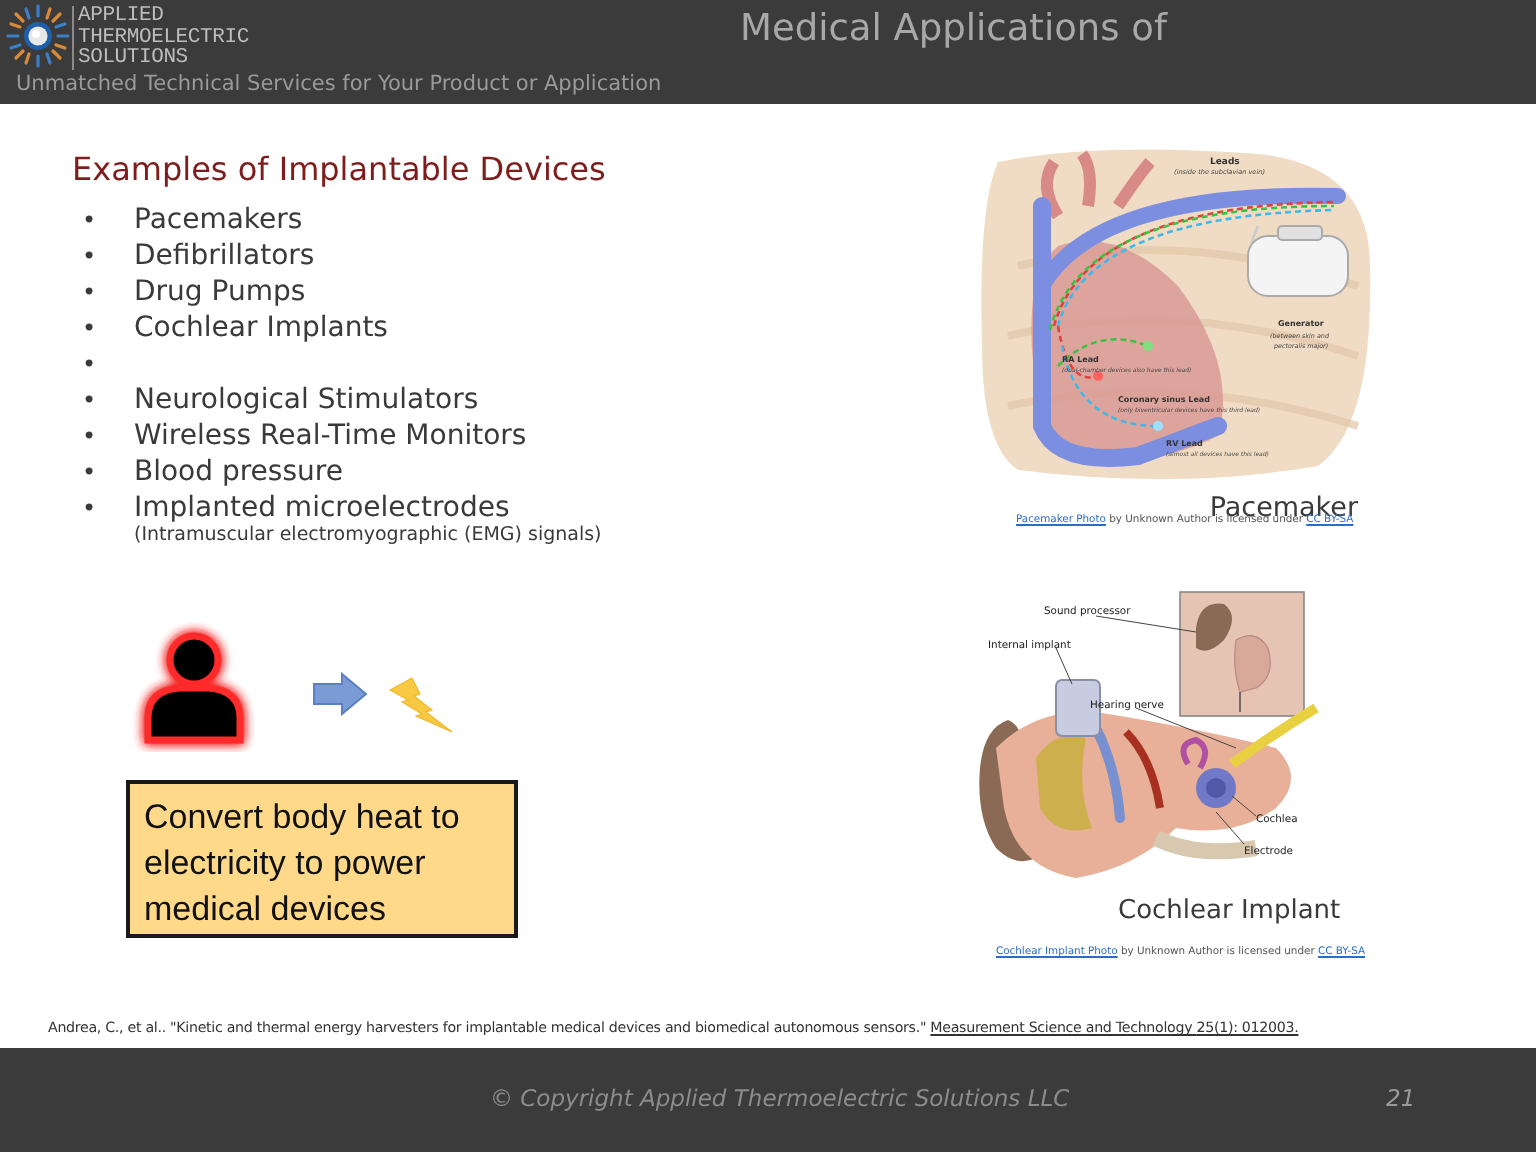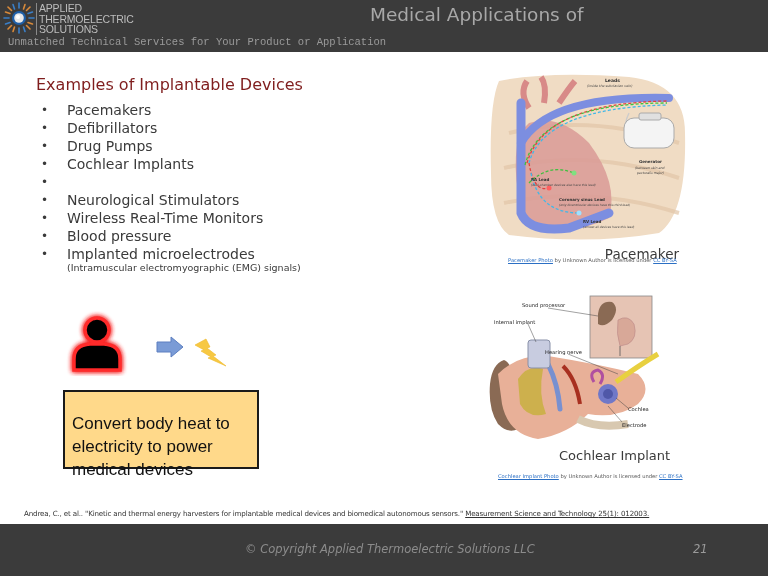--- a/index.html
+++ b/index.html
@@ -2,36 +2,36 @@
 <html><head>
 <meta charset="utf-8">
 <style>
   * { box-sizing: border-box; margin: 0; padding: 0; }
   html, body { width: 768px; height: 576px; overflow: hidden; background: #ffffff; }
   body { font-family: "DejaVu Sans", sans-serif; position: relative; color: #3a3a3a; }
 
   
   .header { position: absolute; left: 0; top: 0; width: 768px; height: 52px; background: #3b3b3b; }
   .logo { position: absolute; left: 3px; top: 2px; width: 32px; height: 32px; }
-  .logo-text { position: absolute; left: 36px; top: 3px; font-family: Liberation Sans, sans-serif; font-size: 10.5px; line-height: 10.5px; color: #bdbdbd; letter-spacing: -0.2px; border-left: 1px solid #8a8a8a; padding-left: 2px; }
-  .tagline { position: absolute; left: 8px; top: 36px; font-size: 10.5px; color: #9a9a9a; letter-spacing: 0px; font-family: Liberation Mono, monospace; }
+  .logo-text { position: absolute; left: 36px; top: 3px; font-family: Liberation Mono, monospace; font-size: 10.5px; line-height: 10.5px; color: #bdbdbd; letter-spacing: -0.2px; border-left: 1px solid #8a8a8a; padding-left: 2px; }
+  .tagline { position: absolute; left: 8px; top: 36px; font-size: 10.5px; color: #9a9a9a; letter-spacing: 0px; }
   .title { position: absolute; right: 38px; top: 3px; width: 360px; text-align: left; font-size: 18.5px; line-height: 24px; color: #a8a8a8; }
 
   
   .section-heading { position: absolute; left: 36px; top: 75px; font-size: 16px; color: #7f1d1d; }
   .device-list { position: absolute; left: 38px; top: 101px; list-style: none; }
   .device-list li { position: relative; height: 18px; font-size: 14px; line-height: 18px; color: #3a3a3a; padding-left: 29px; }
   .device-list li .bullet { position: absolute; left: 3px; top: 0; font-size: 12px; }
   .sub-note { position: absolute; left: 67px; top: 262px; font-size: 9.5px; color: #3a3a3a; }
 
   
   .person { position: absolute; left: 66px; top: 311px; width: 62px; height: 65px; }
   .arrow { position: absolute; left: 156px; top: 336px; width: 28px; height: 22px; }
   .bolt { position: absolute; left: 193px; top: 337px; width: 34px; height: 30px; }
-  .callout { position: absolute; left: 63px; top: 390px; width: 196px; height: 79px; background: #ffd98a; border: 2px solid #1a1a1a; padding: 20px 0 0 7px; }
+  .callout { position: absolute; left: 63px; top: 390px; width: 196px; height: 79px; background: #ffd98a; border: 2px solid #1a1a1a; padding: 5px 0 0 7px; }
   .callout-text { font-family: "Liberation Sans", sans-serif; font-size: 17px; line-height: 23px; color: #111; }
 
   
   .pacemaker-img { position: absolute; left: 489px; top: 73px; width: 198px; height: 168px; }
   .pacemaker-caption { position: absolute; left: 489px; top: 246px; width: 190px; text-align: right; font-size: 13.5px; color: #3a3a3a; }
   .credit { position: absolute; font-size: 5.2px; color: #555; white-space: nowrap; }
   .credit a { color: #2b6fc4; text-decoration: underline; }
   .credit-pace { left: 508px; top: 257px; }
   .cochlear-img { position: absolute; left: 488px; top: 294px; width: 178px; height: 150px; }
   .cochlear-caption { position: absolute; left: 559px; top: 448px; font-size: 13px; color: #3a3a3a; }

